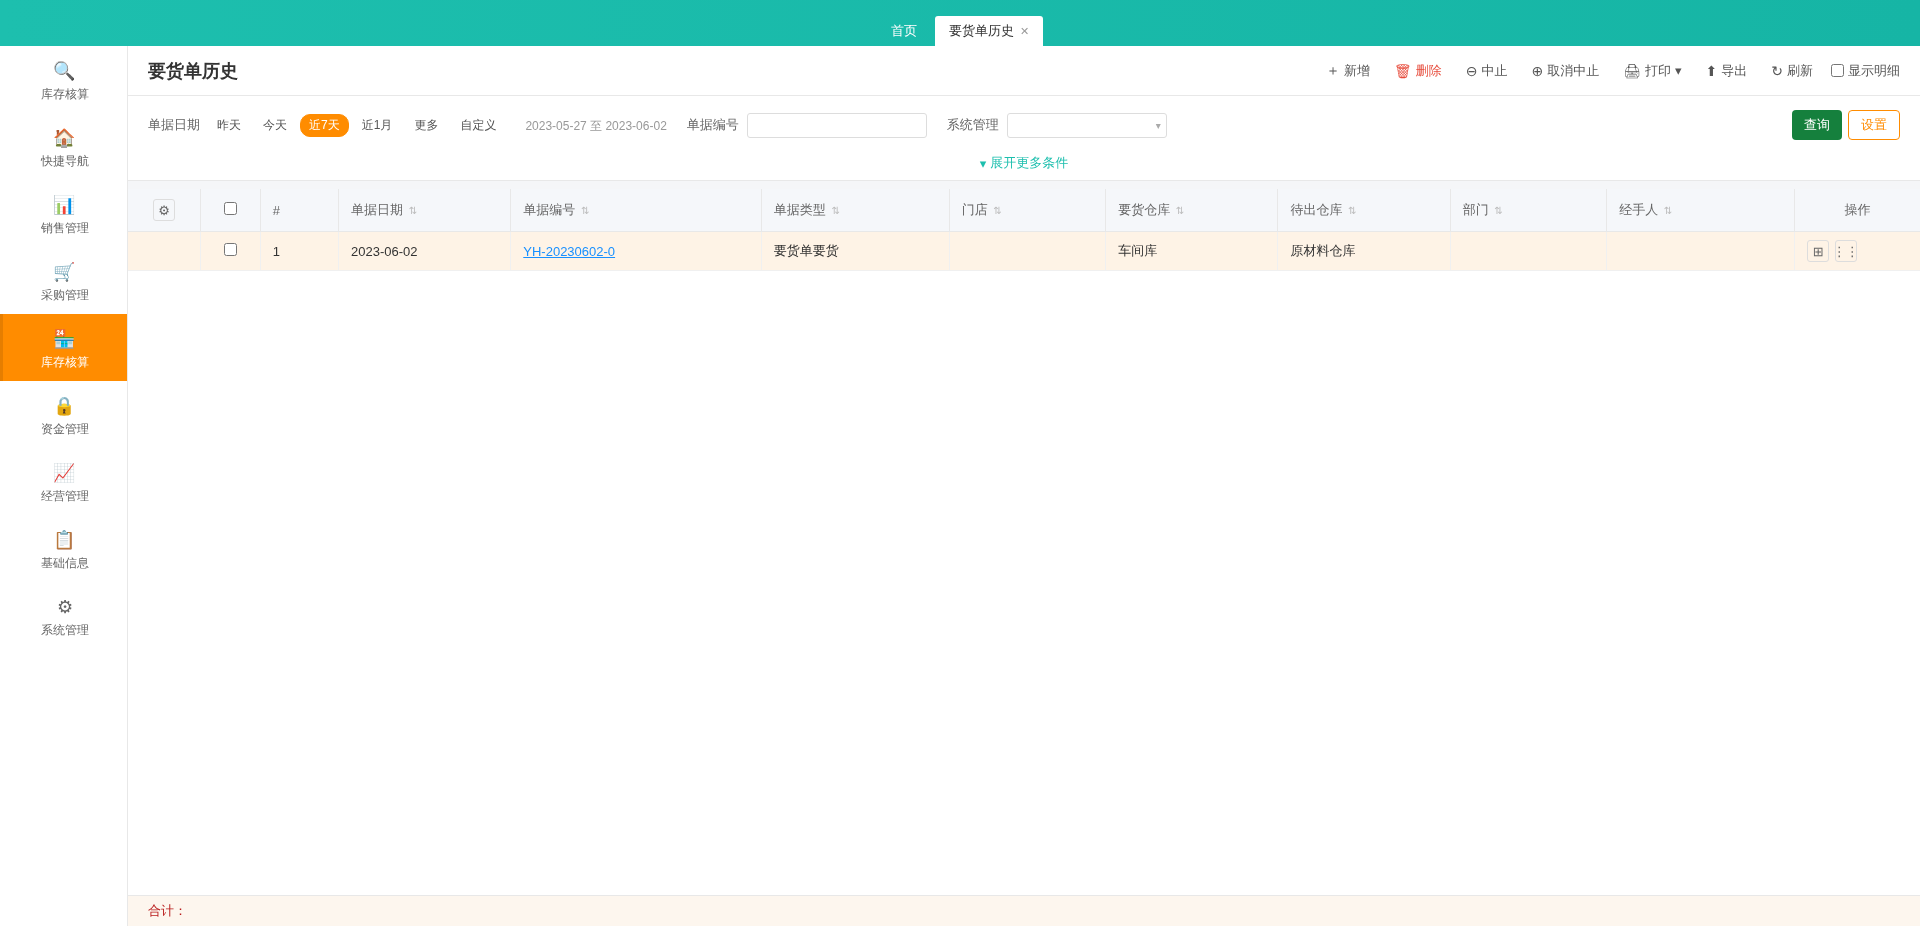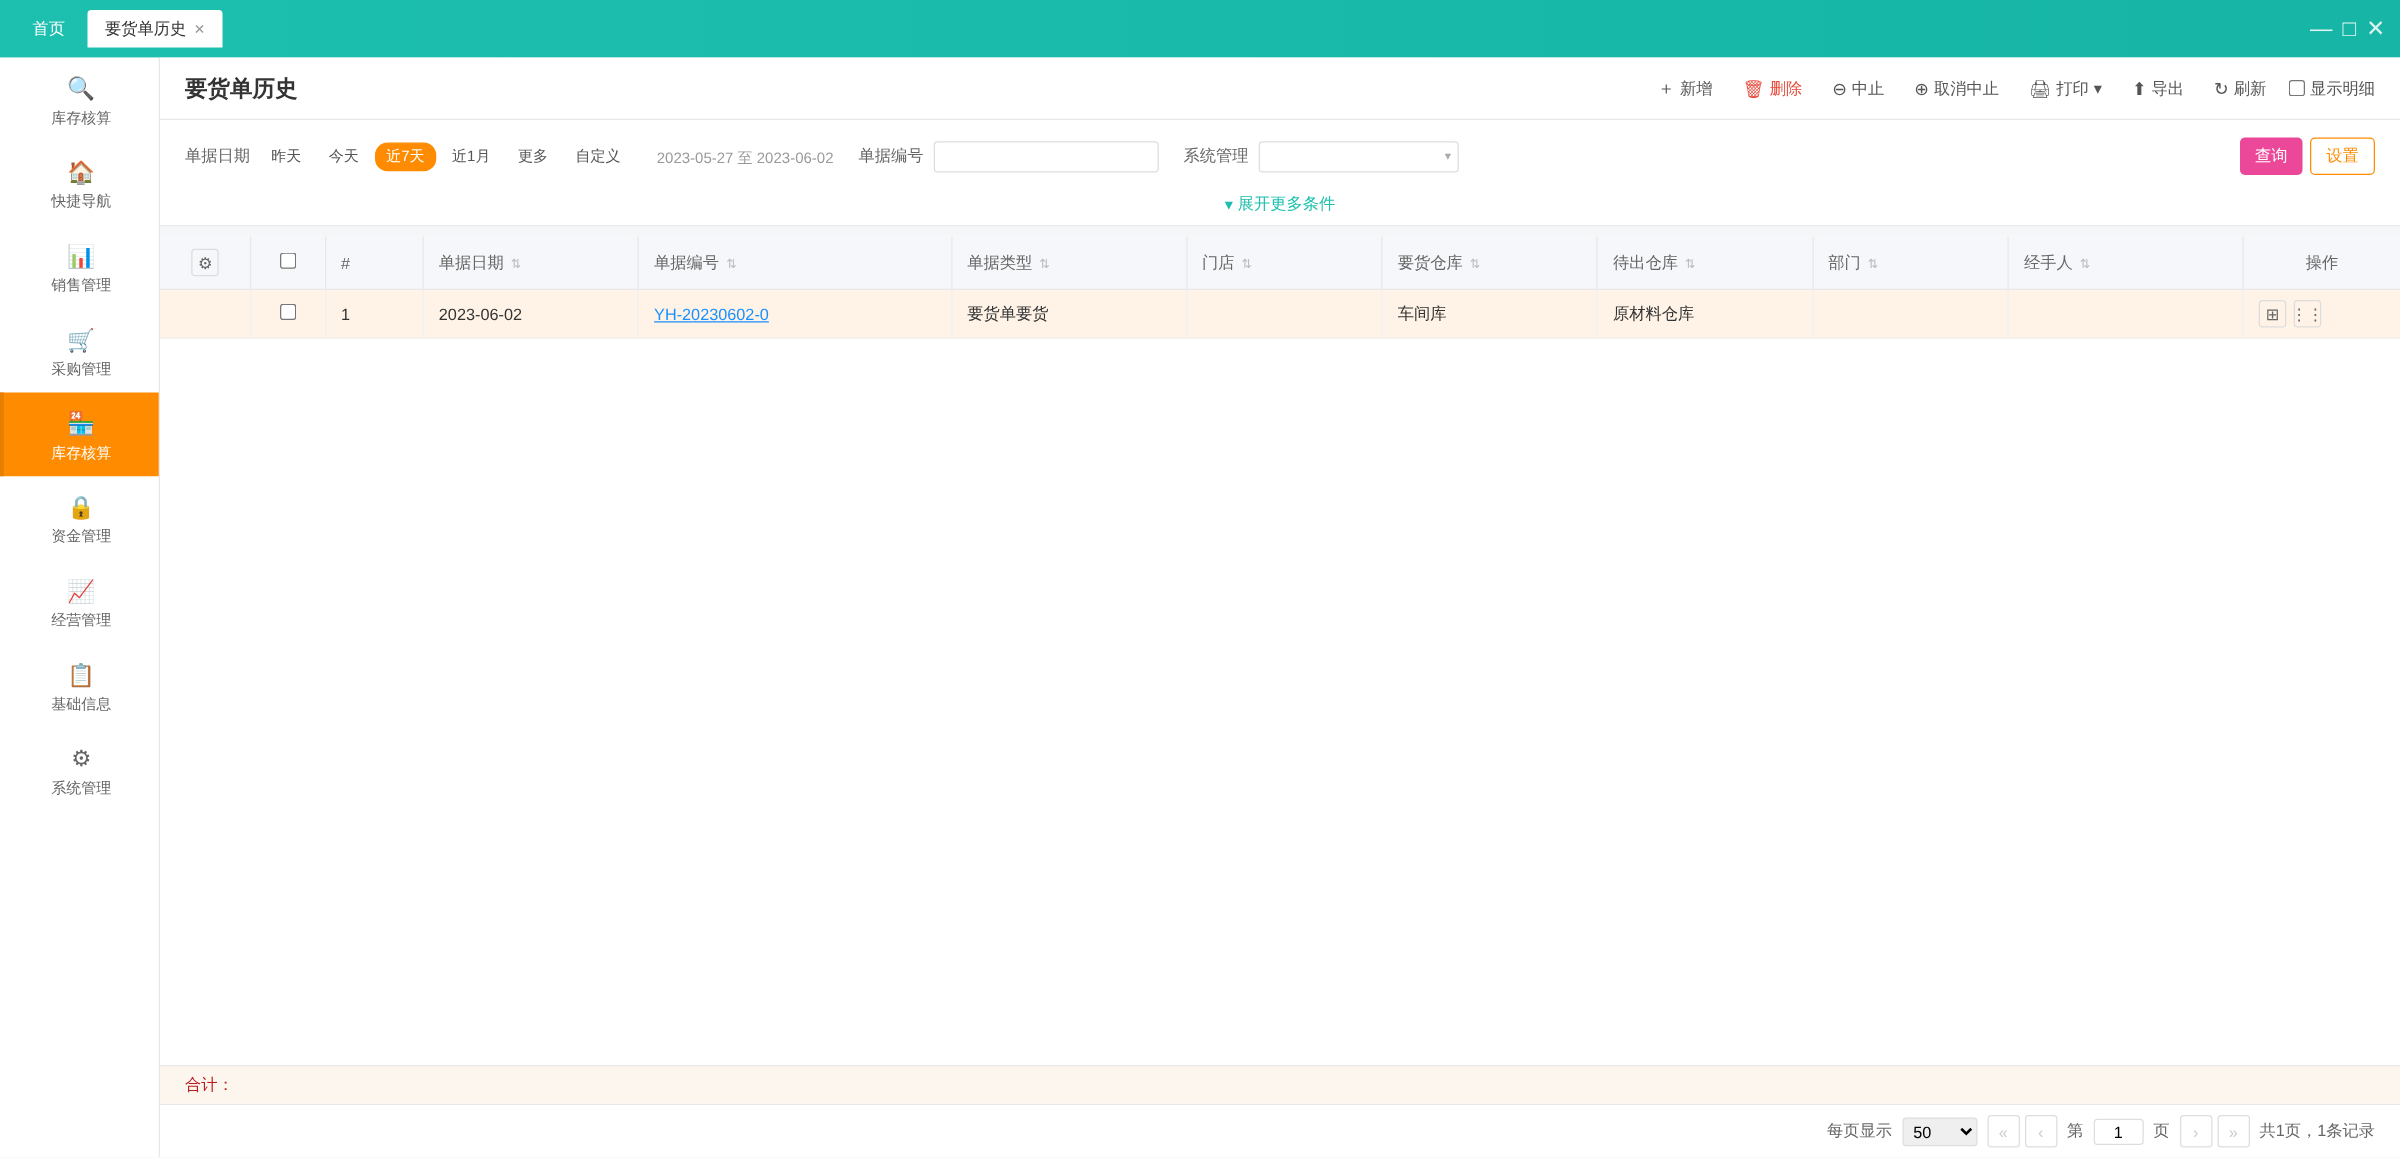--- a/index.html
+++ b/index.html
@@ -1,20 +1,20 @@
 <!DOCTYPE html>
 <html><head>
   <meta charset="utf-8">
   <style>
     * { box-sizing: border-box; margin: 0; padding: 0; }
     body { font-family: 'Microsoft YaHei', Arial, sans-serif; font-size: 13px; color: #333; background: #f0f2f5; overflow: hidden; }
 
     
     .app-container { display: flex; flex-direction: column; height: 926px; width: 1920px; }
-    .top-bar { height: 46px; background: linear-gradient(90deg, #1dbfae 0%, #16b5a5 100%); display: flex; align-items: center; padding: 16px 12px; flex-shrink: 0; }
+    .top-bar { height: 46px; background: linear-gradient(90deg, #1dbfae 0%, #16b5a5 100%); display: flex; align-items: center; padding: 16px 12px; flex-shrink: 0; flex-direction: column; }
     .main-area { display: flex; flex: 1; overflow: hidden; }
     .sidebar { width: 128px; background: #fff; border-right: 1px solid #e8e8e8; display: flex; flex-direction: column; flex-shrink: 0; }
     .content-area { flex: 1; display: flex; flex-direction: column; background: #f5f6f8; }
 
     
     .top-tabs { display: flex; align-items: center; gap: 4px; flex: 1; }
     .tab-item { height: 30px; padding: 0 14px; border-radius: 3px 3px 0 0; display: flex; align-items: center; gap: 6px; cursor: pointer; font-size: 13px; color: rgba(255,255,255,0.85); }
     .tab-item.home { background: transparent; color: #fff; }
     .tab-item.active { background: #fff; color: #333; }
     .tab-close { font-size: 11px; color: #999; cursor: pointer; }
@@ -26,21 +26,21 @@
     .sidebar-item.active { color: #fff; background: #ff8c00; border-left-color: #e67e00; }
     .sidebar-item.active .si-icon { color: #fff; }
     .si-icon { font-size: 18px; }
 
     
     .page-header { background: #fff; padding: 0 20px; height: 50px; display: flex; align-items: center; justify-content: space-between; border-bottom: 1px solid #e8e8e8; flex-shrink: 0; }
     .page-title { font-size: 18px; font-weight: bold; color: #333; }
     .header-actions { display: flex; align-items: center; gap: 12px; }
     .action-btn { display: flex; align-items: center; gap: 4px; cursor: pointer; font-size: 13px; color: #555; padding: 4px 6px; border-radius: 3px; }
     .action-btn .btn-icon { font-size: 14px; }
-    .action-btn.orange { background: #ec4899; color: #fff; padding: 5px 12px; border-radius: 4px; font-size: 13px; }
+    .action-btn.orange { background: #15803d; color: #fff; padding: 5px 12px; border-radius: 4px; font-size: 13px; }
     .action-btn.danger { color: #e74c3c; }
     .show-detail-btn { display: flex; align-items: center; gap: 4px; font-size: 13px; color: #555; cursor: pointer; }
     .show-detail-btn input[type=checkbox] { cursor: pointer; }
 
     
     .filter-area { background: #fff; padding: 14px 20px 8px; border-bottom: 1px solid #e8e8e8; flex-shrink: 0; }
     .filter-row { display: flex; align-items: center; gap: 20px; flex-wrap: wrap; }
     .filter-group { display: flex; align-items: center; gap: 8px; }
     .filter-label { color: #666; font-size: 13px; white-space: nowrap; }
     .date-btns { display: flex; gap: 4px; }
@@ -320,33 +320,15 @@
               </td>
             </tr>
           </tbody>
         </table>
       </div>
 
       <div class="table-footer">
         <span class="footer-sum">合计：</span>
       </div>
 
-      <div class="pagination-bar">
-        <span class="page-size-label">每页显示</span>
-        <select class="page-size-select">
-          <option value="20">20</option>
-          <option value="50" selected="">50</option>
-          <option value="100">100</option>
-        </select>
-        <div class="page-nav">
-          <div class="page-btn disabled">«</div>
-          <div class="page-btn disabled">‹</div>
-          <span style="font-size:13px;color:#666;padding:0 4px;">第</span>
-          <input type="text" class="page-input" value="1" style="">
-          <span style="font-size:13px;color:#666;padding:0 4px;">页</span>
-          <div class="page-btn disabled">›</div>
-          <div class="page-btn disabled">»</div>
-        </div>
-        <span class="page-info">共1页，1条记录</span>
-      </div>
     </div>
   </div>
 </div>
 
 </body></html>

